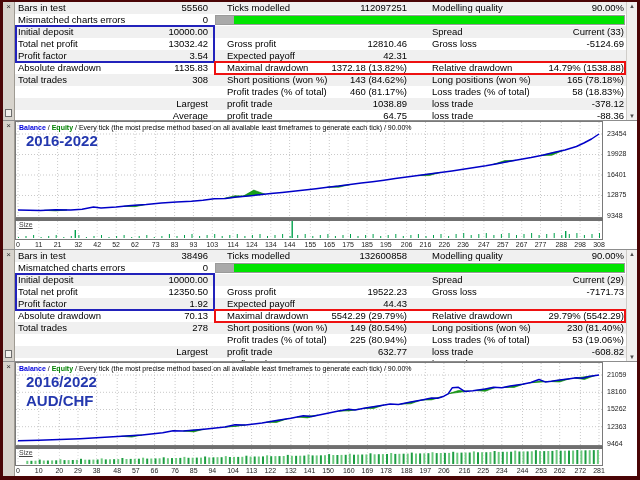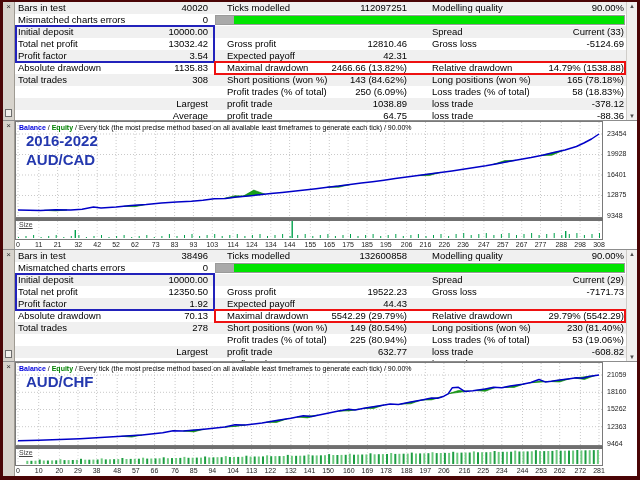--- a/index.html
+++ b/index.html
@@ -56,21 +56,21 @@
 <div class="screen">
   <div class="stack">
     <section class="panel" style="height:118px">
       <div class="gutter">
           <span class="close">×</span>
           <span class="mini-icon"></span>
         </div>
       <div class="tbl">
           <div class="t-row alt">
             <span class="lab">Bars in test</span>
-            <span class="val">40020</span>
+            <span class="val">55560</span>
             <span class="gap"></span>
             <span class="lab">Ticks modelled</span>
             <span class="val">112097251</span>
             <span class="gap"></span>
             <span class="lab">Modelling quality</span>
             <span class="val">90.00%</span>
           </div>
           <div class="t-row">
             <span class="lab">Mismatched charts errors</span>
             <span class="val">0</span>
@@ -109,41 +109,41 @@
             <span class="val">42.31</span>
             <span class="gap"></span>
             <span class="lab"></span>
             <span class="val"></span>
           </div>
           <div class="t-row">
             <span class="lab">Absolute drawdown</span>
             <span class="val">1135.83</span>
             <span class="gap"></span>
             <span class="lab">Maximal drawdown</span>
-            <span class="val">2466.66 (13.82%)</span>
+            <span class="val">1372.18 (13.82%)</span>
             <span class="gap"></span>
             <span class="lab">Relative drawdown</span>
             <span class="val">14.79% (1538.88)</span>
           </div>
           <div class="t-row alt">
             <span class="lab">Total trades</span>
             <span class="val">308</span>
             <span class="gap"></span>
             <span class="lab">Short positions (won %)</span>
             <span class="val">143 (84.62%)</span>
             <span class="gap"></span>
             <span class="lab">Long positions (won %)</span>
             <span class="val">165 (78.18%)</span>
           </div>
           <div class="t-row">
             <span class="lab"></span>
             <span class="val"></span>
             <span class="gap"></span>
             <span class="lab">Profit trades (% of total)</span>
-            <span class="val">250 (6.09%)</span>
+            <span class="val">460 (81.17%)</span>
             <span class="gap"></span>
             <span class="lab">Loss trades (% of total)</span>
             <span class="val">58 (18.83%)</span>
           </div>
           <div class="t-row alt">
             <span class="lab"></span>
             <span class="val">Largest</span>
             <span class="gap"></span>
             <span class="lab">profit trade</span>
             <span class="val">1038.89</span>
@@ -221,21 +221,20 @@
               <polygon points="226.5,74.5 237.8,68.1 249.1,72.2" fill="#17a017" stroke="#008000" stroke-width="0.6"></polygon>
               <polygon points="311.4,65.2 322.7,65.3 334.0,62.6" fill="#17a017" stroke="#008000" stroke-width="0.6"></polygon>
               <polygon points="401.9,53.6 413.2,53.6 424.5,50.4" fill="#17a017" stroke="#008000" stroke-width="0.6"></polygon>
               <polygon points="477.4,42.3 488.7,38.6 500.0,38.3" fill="#17a017" stroke="#008000" stroke-width="0.6"></polygon>
               <polygon points="524.5,33.6 535.8,33.3 547.2,28.4" fill="#17a017" stroke="#008000" stroke-width="0.6"></polygon>
               <polyline points="2.0,88.0 13.3,88.3 24.6,88.5 39.7,87.8 54.8,88.0 66.1,87.3 77.5,85.1 85.0,86.1 100.1,85.0 115.2,83.5 130.3,82.4 145.4,80.9 160.5,80.0 175.5,79.2 186.9,78.3 198.2,76.8 209.5,76.4 220.8,75.1 232.1,73.9 243.5,72.8 254.8,71.6 266.1,70.4 277.4,69.3 288.7,68.1 300.0,66.7 311.4,65.2 322.7,64.1 334.0,62.6 345.3,61.1 356.6,59.7 368.0,58.2 379.3,56.5 390.6,55.0 401.9,53.6 413.2,52.1 424.5,50.4 435.9,48.9 447.2,47.2 458.5,45.4 469.8,43.7 481.1,41.7 492.5,39.6 503.8,37.6 515.1,35.6 526.4,33.2 537.7,30.6 549.0,28.0 560.4,24.5 567.9,21.0 575.5,17.0 583.0,12.0" fill="none" stroke="#0000c8" stroke-width="1.5" stroke-linejoin="round"></polyline>
             </svg>
             <div class="chart-header"><span class="hbal" style="color: rgb(0, 0, 221);">Balance</span><span> / </span><span class="hbal" style="color: rgb(0, 128, 0);">Equity</span><span> / Every tick (the most precise method based on all available least timeframes to generate each tick) / 90.00%</span></div>
             <div class="big-label">
               <div>2016-2022</div>
-              <div>AUD/CAD</div>
             </div>
           </div>
           <div class="divider"></div>
           <div class="plot-size" style="height: 19px;">
             <svg width="586" height="17">
               <line x1="2.0" y1="0" x2="2.0" y2="17" stroke="#d9d9d9" stroke-width="1" stroke-dasharray="1,2"></line>
               <line x1="22.8" y1="0" x2="22.8" y2="17" stroke="#d9d9d9" stroke-width="1" stroke-dasharray="1,2"></line>
               <line x1="41.6" y1="0" x2="41.6" y2="17" stroke="#d9d9d9" stroke-width="1" stroke-dasharray="1,2"></line>
               <line x1="62.4" y1="0" x2="62.4" y2="17" stroke="#d9d9d9" stroke-width="1" stroke-dasharray="1,2"></line>
               <line x1="81.2" y1="0" x2="81.2" y2="17" stroke="#d9d9d9" stroke-width="1" stroke-dasharray="1,2"></line>
@@ -561,20 +560,21 @@
               <polygon points="432.1,30.8 442.4,27.5 452.7,28.1" fill="#17a017" stroke="#008000" stroke-width="0.6"></polygon>
               <polygon points="458.9,27.5 469.3,28.3 479.6,24.4" fill="#17a017" stroke="#008000" stroke-width="0.6"></polygon>
               <polygon points="487.9,24.4 498.2,24.4 508.6,20.8" fill="#17a017" stroke="#008000" stroke-width="0.6"></polygon>
               <polygon points="512.7,19.9 523.0,18.3 533.4,18.5" fill="#17a017" stroke="#008000" stroke-width="0.6"></polygon>
               <polygon points="533.4,18.5 543.7,19.0 554.1,15.6" fill="#17a017" stroke="#008000" stroke-width="0.6"></polygon>
               <polygon points="558.2,15.0 568.5,16.5 578.9,12.6" fill="#17a017" stroke="#008000" stroke-width="0.6"></polygon>
               <polyline points="2.0,77.8 22.7,77.3 43.4,76.6 64.0,75.7 84.7,74.5 105.4,73.3 126.1,71.9 146.7,69.8 157.1,67.7 167.4,68.0 188.1,66.2 208.8,64.1 219.1,61.7 229.4,62.0 246.0,60.0 260.5,57.6 274.9,55.2 287.3,52.8 295.6,53.4 308.0,51.0 322.5,48.1 332.8,46.3 339.0,46.9 349.4,45.1 363.8,42.7 374.2,40.9 382.4,41.5 394.8,39.1 407.3,36.7 415.5,35.0 421.7,35.3 427.9,33.2 432.1,30.8 436.2,24.8 442.4,24.3 448.6,28.4 456.9,27.8 469.3,26.0 477.6,24.3 485.8,24.8 494.1,23.1 506.5,21.3 514.8,19.5 523.0,16.5 529.2,18.9 535.4,18.3 543.7,17.1 552.0,15.9 560.3,14.7 566.5,15.3 572.7,13.5 583.0,12.0" fill="none" stroke="#0000c8" stroke-width="1.5" stroke-linejoin="round"></polyline>
             </svg>
             <div class="chart-header"><span class="hbal" style="color: rgb(0, 0, 221);">Balance</span><span> / </span><span class="hbal" style="color: rgb(0, 128, 0);">Equity</span><span> / Every tick (the most precise method based on all available least timeframes to generate each tick) / 90.00%</span></div>
             <div class="big-label">
+              <div>2016/2022</div>
               <div>AUD/CHF</div>
             </div>
           </div>
           <div class="divider"></div>
           <div class="plot-size" style="height: 17px;">
             <svg width="586" height="15">
               <line x1="2.0" y1="0" x2="2.0" y2="15" stroke="#d9d9d9" stroke-width="1" stroke-dasharray="1,2"></line>
               <line x1="22.7" y1="0" x2="22.7" y2="15" stroke="#d9d9d9" stroke-width="1" stroke-dasharray="1,2"></line>
               <line x1="43.4" y1="0" x2="43.4" y2="15" stroke="#d9d9d9" stroke-width="1" stroke-dasharray="1,2"></line>
               <line x1="62.0" y1="0" x2="62.0" y2="15" stroke="#d9d9d9" stroke-width="1" stroke-dasharray="1,2"></line>

